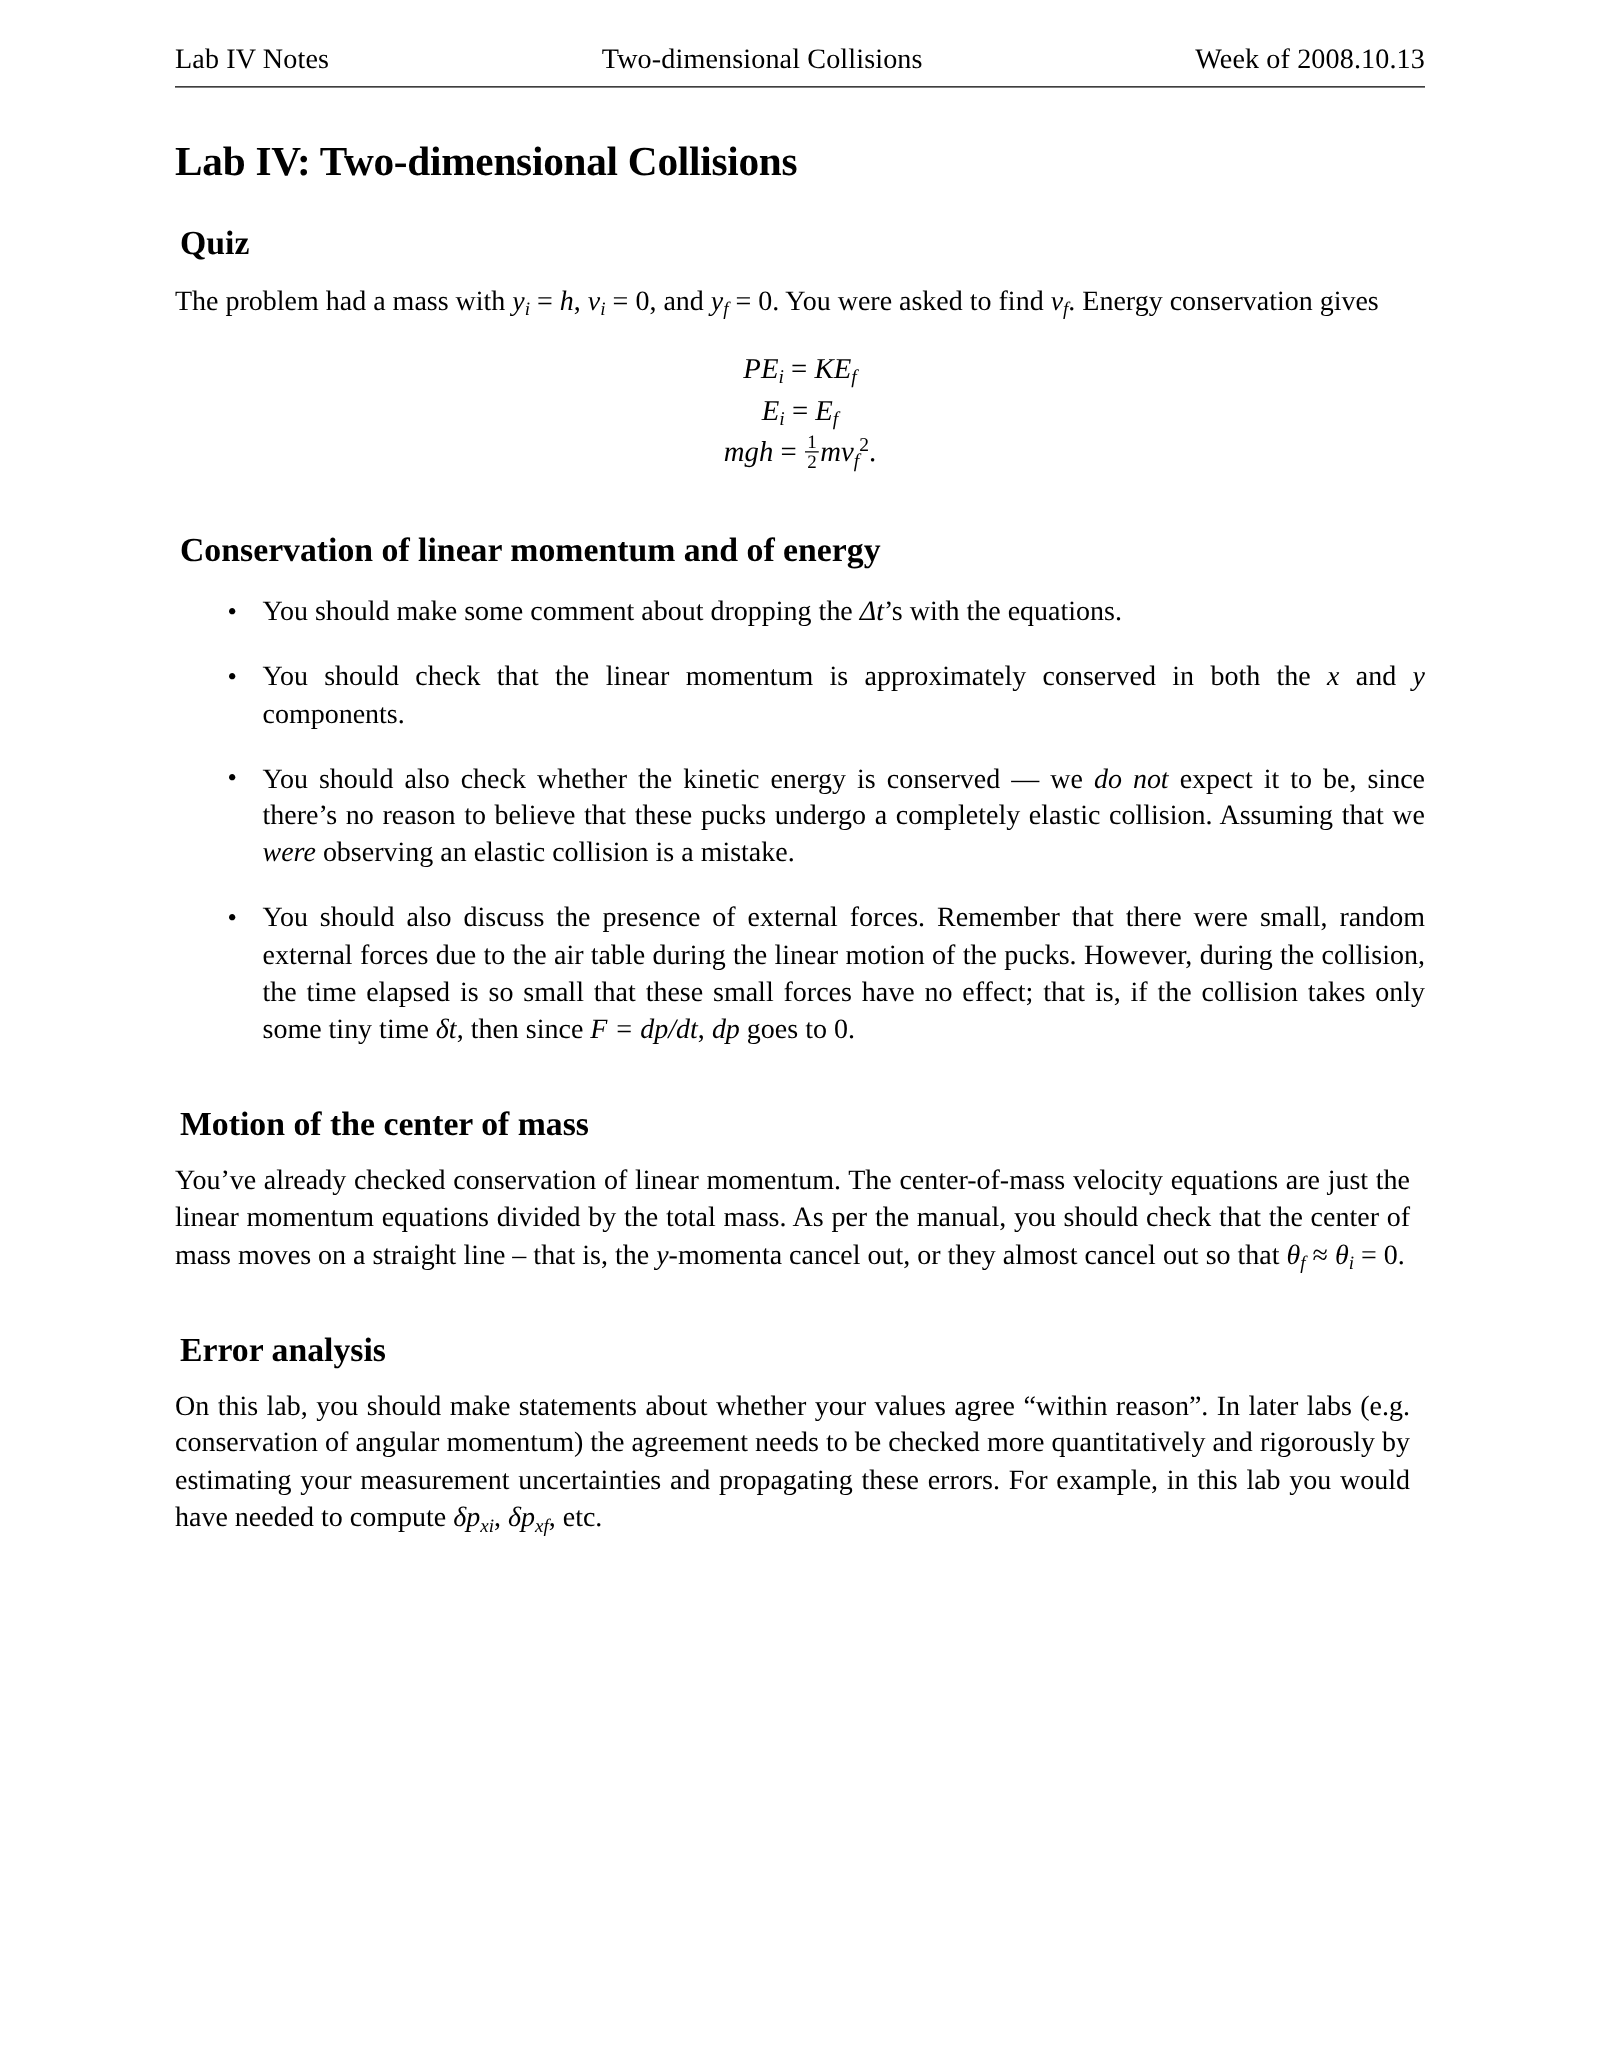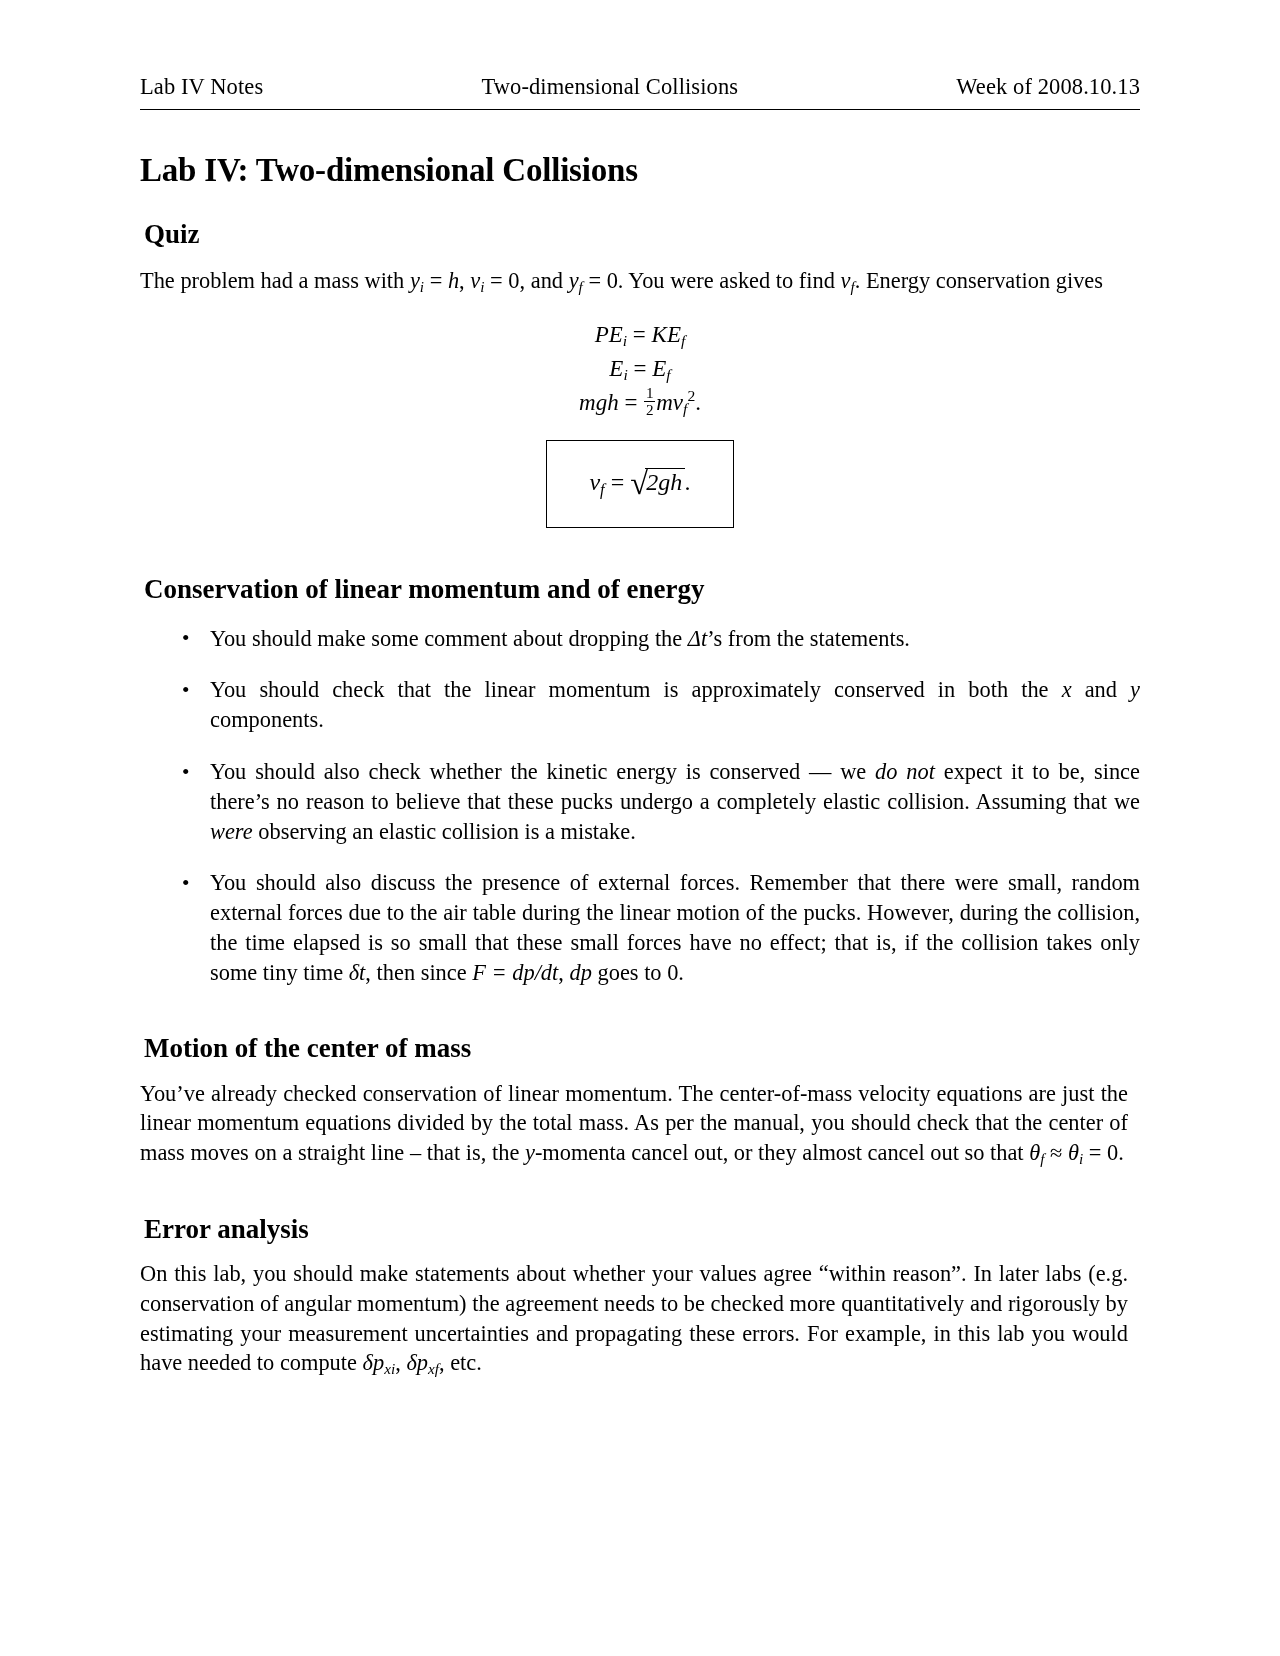--- a/index.html
+++ b/index.html
@@ -12,21 +12,21 @@
     height: 1656px;
     font-family: "Liberation Serif", "DejaVu Serif", serif;
     color: #000000;
     -webkit-font-smoothing: antialiased;
   }
   .page {
     position: relative;
     width: 1280px;
     height: 1656px;
     box-sizing: border-box;
-    padding: 74px 140px 0 140px;
+    padding: 34px 140px 0 140px;
   }
 
   
   .runhead {
     display: flex;
     align-items: baseline;
     justify-content: space-between;
     font-size: 22.5px;
     letter-spacing: 0.1px;
     padding-bottom: 9px;
@@ -159,29 +159,26 @@
 
   <div class="eqblock">
     <span class="eqline"><span class="mi"><span>P</span></span><span class="mi"><span>E</span><sub class="ms">i</sub></span><span class="mup">&nbsp;=&nbsp;</span><span class="mi"><span>K</span></span><span class="mi"><span>E</span><sub class="ms">f</sub></span></span>
 
     <span class="eqline"><span class="mi"><span>E</span><sub class="ms">i</sub></span><span class="mup">&nbsp;=&nbsp;</span><span class="mi"><span>E</span><sub class="ms">f</sub></span></span>
 
     <span class="eqline"><span class="mi">m</span><span class="mi">g</span><span class="mi">h</span><span class="mup">&nbsp;=&nbsp;</span><span class="frac"><span class="num">1</span><span class="den">2</span></span><span class="mi">m</span><span class="mi"><span>v</span><sub class="ms">f</sub><sup class="msr">2</sup></span><span class="mup">.</span></span>
   </div>
 
 
-  <div class="boxed-wrap">
-    <div class="boxed-eq"><span class="mi"><span>v</span><sub class="ms">f</sub></span><span class="mup">&nbsp;=&nbsp;</span><span class="sqrt"><span class="radical">√</span><span class="radicand mi">2gh</span></span><span class="mup">.</span></div>
-  </div>
 
   <h2 class="sec spaced-big">Conservation of linear momentum and of energy</h2>
 
   <ul class="bullets">
     <li>
-      <span class="bullet-dot">•</span><span>You should make some comment about dropping the </span><span class="mi">Δt</span><span>’s from the statements.</span>
+      <span class="bullet-dot">•</span><span>You should make some comment about dropping the </span><span class="mi">Δt</span><span>’s with the equations.</span>
     </li>
 
     <li>
       <span class="bullet-dot">•</span><span>You should check that the linear momentum is approximately conserved in both the </span><span class="mi">x</span><span> and </span><span class="mi">y</span><span> components.</span>
     </li>
 
     <li>
       <span class="bullet-dot">•</span><span>You should also check whether the kinetic energy is conserved — we </span><em class="it">do not</em><span> expect it to be, since there’s no reason to believe that these pucks undergo a completely elastic collision. Assuming that we </span><em class="it">were</em><span> observing an elastic collision is a mistake.</span>
     </li>
 

